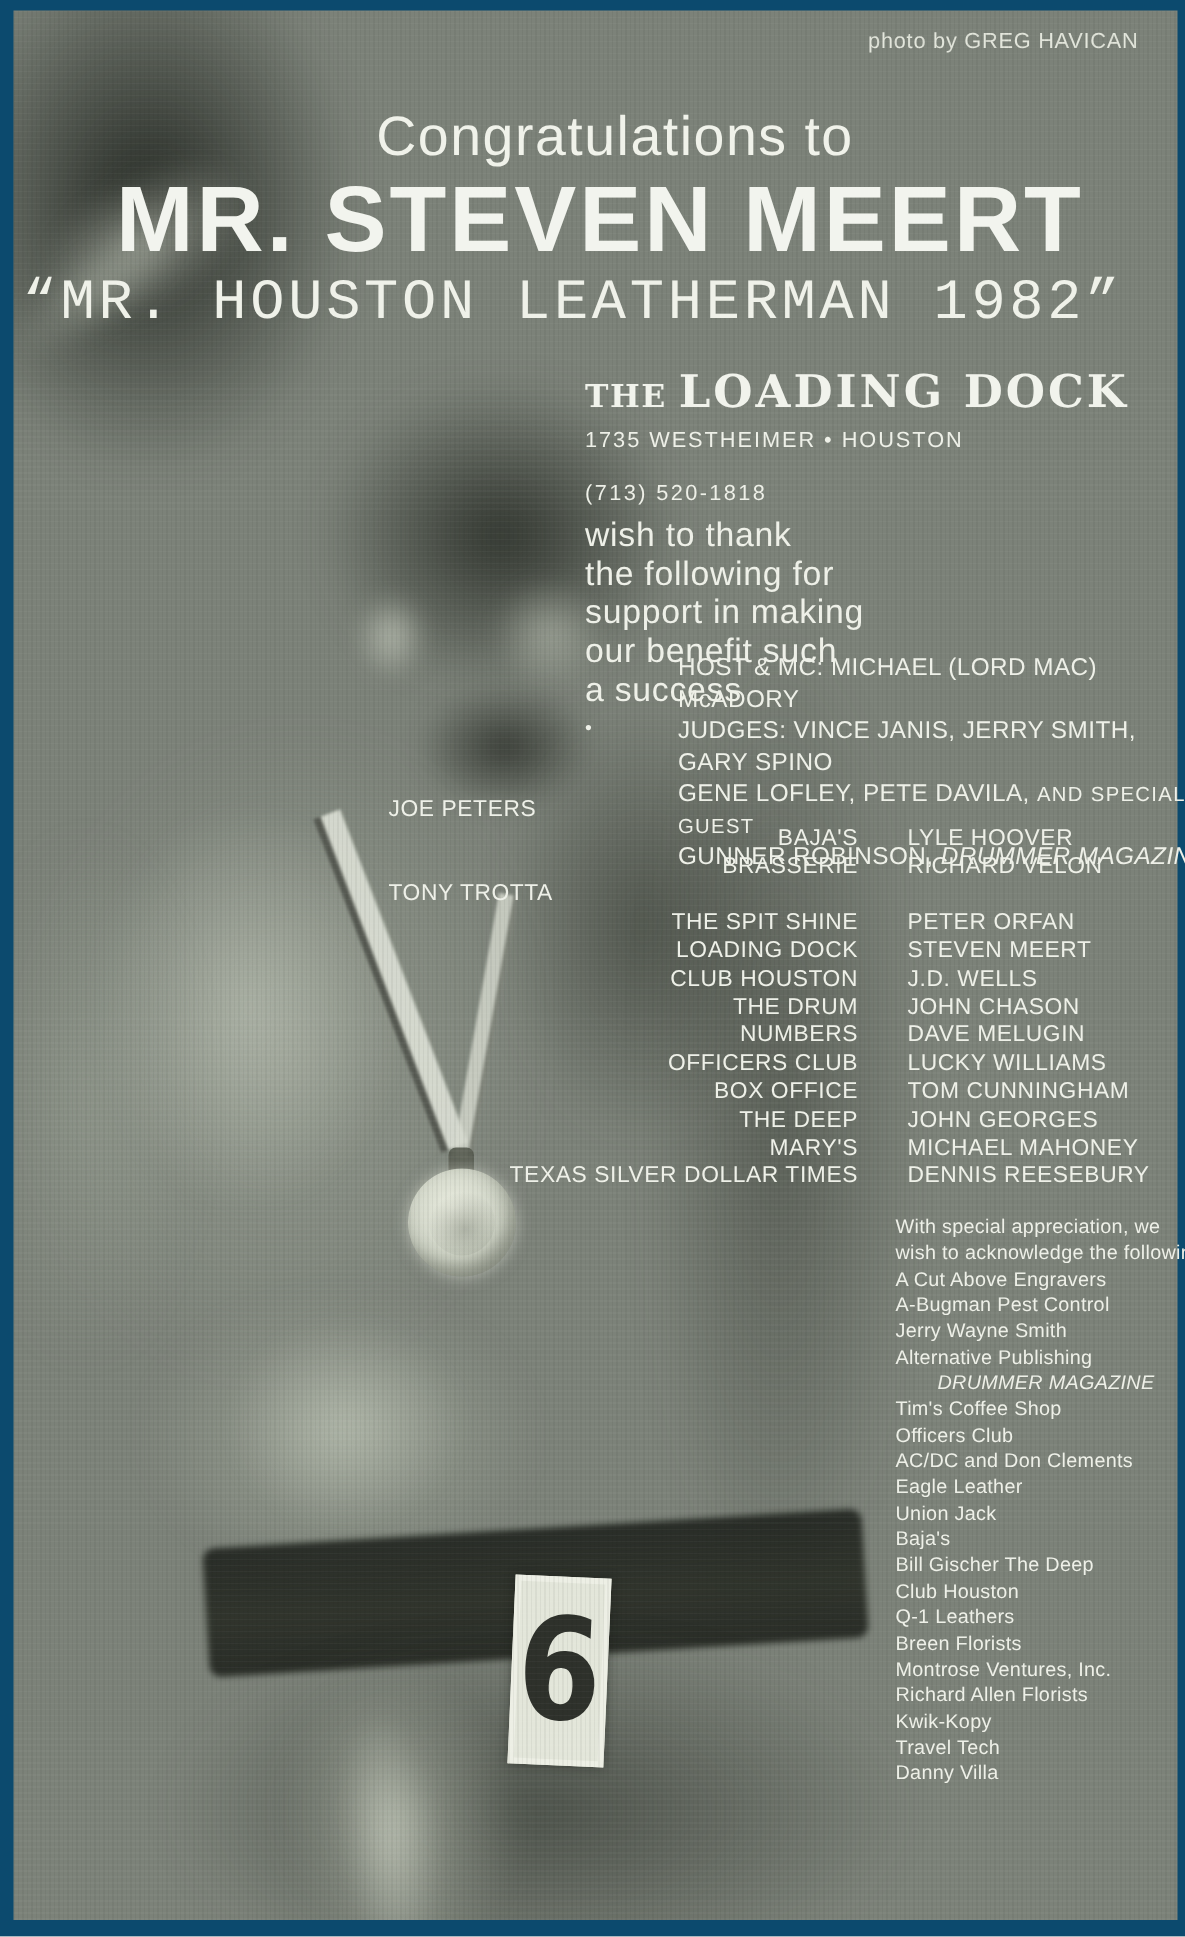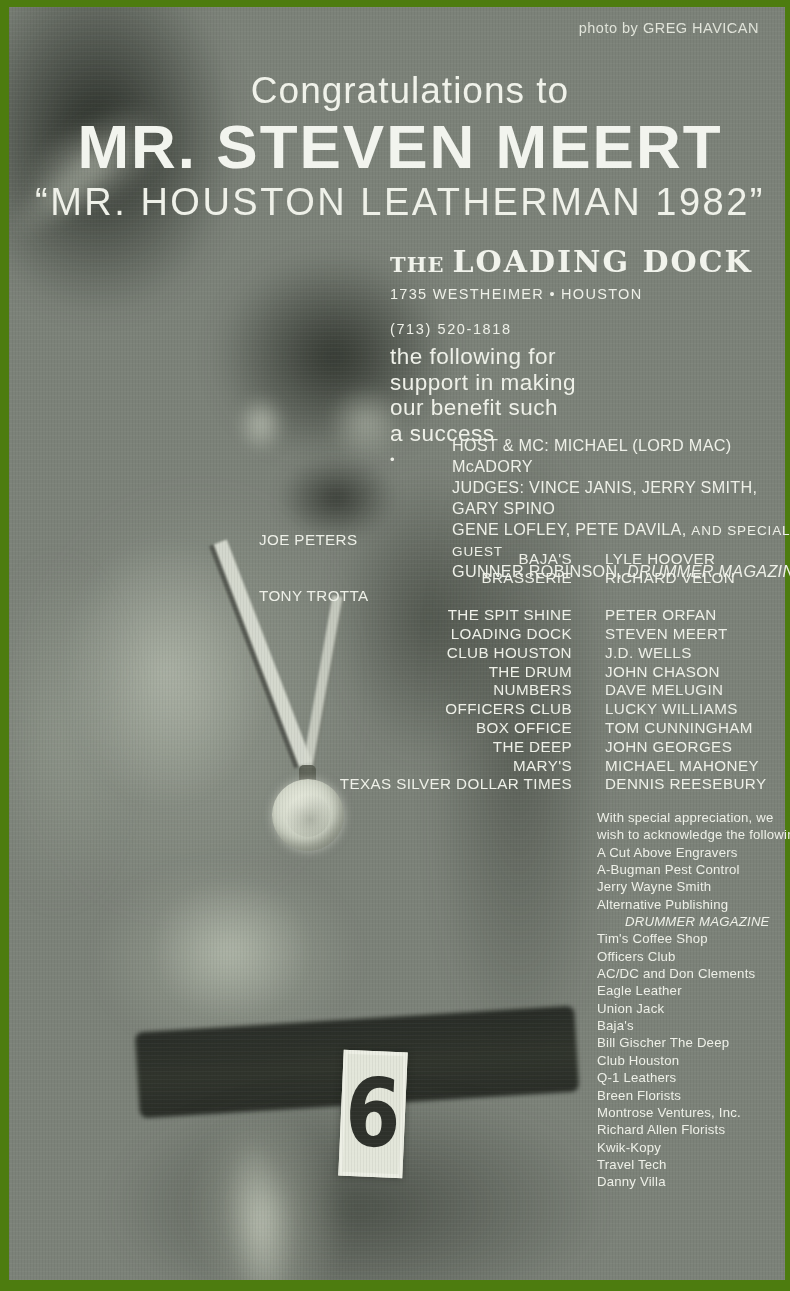--- a/index.html
+++ b/index.html
@@ -1,19 +1,19 @@
 <!DOCTYPE html>
 <html><head>
 <meta charset="utf-8">
 <style>
   html,body{margin:0;padding:0;background:#ffffff;}
   *{box-sizing:border-box;}
   .page{
     position:relative;width:790px;height:1291px;margin:0 auto;
-    background:#4d7c0f;overflow:hidden;
+    background:#0c4a6e;overflow:hidden;
     font-family:"Liberation Sans",sans-serif;
   }
   
   .photo{
     position:absolute;left:9px;top:7px;right:5px;bottom:11px;
     background:#7c8279;overflow:hidden;
   }
   .photo::after{
     content:'';position:absolute;inset:0;pointer-events:none;
     background:
@@ -81,22 +81,22 @@
     font-family:"DejaVu Sans",sans-serif;font-weight:700;font-size:80px;
     color:#2e312b;line-height:1;transform:scaleY(1.18);
   }
   
   .txt{position:absolute;color:#eef0e8;}
   .credit{top:13px;right:26px;font-size:14.5px;letter-spacing:.5px;color:#e3e6dc;}
   .intro{left:90px;top:70px;width:640px;text-align:center;
     font-size:37px;letter-spacing:1px;color:#f0f2ea;}
   .name{left:30px;top:111px;width:740px;text-align:center;
     font-size:62px;font-weight:700;letter-spacing:2px;color:#f2f4ee;}
-  .subtitle{left:15px;top:181px;width:770px;text-align:center;
-    font-size:38px;letter-spacing:2.5px;color:#eff1e9;}
+  .subtitle{left:15px;top:181px;width:770px;text-align:left;
+    font-size:38px;letter-spacing:2.5px;color:#eff1e9;font-family:Liberation Mono, monospace;}
   .venue{left:390px;top:244px;width:392px;}
   .venue-name{font-family:"DejaVu Serif",serif;font-weight:700;color:#f1f3ec;letter-spacing:1px;}
   .venue-the{font-size:21px;margin-right:8px;}
   .venue-main{font-size:30px;letter-spacing:2px;}
   .venue-address{font-size:14.5px;letter-spacing:1.3px;margin-top:7px;}
   .venue-phone{font-size:14.5px;letter-spacing:1.6px;margin-top:19px;}
   .thanks{font-size:22.5px;line-height:1.14;letter-spacing:.5px;margin-top:7px;color:#eef0e8;}
   .divider{font-size:13px;margin-top:5px;}
   .officials{left:452px;top:435px;width:356px;font-size:16.2px;line-height:1.3;letter-spacing:.3px;}
   .officials .small-caps{font-size:13.5px;letter-spacing:.9px;}
@@ -147,20 +147,21 @@
   <div class="txt name">MR. STEVEN MEERT</div>
   <div class="txt subtitle">“MR. HOUSTON LEATHERMAN 1982”</div>
 
   <div class="txt venue">
     <div class="venue-name">
       <span class="venue-the">THE</span><span class="venue-main">LOADING DOCK</span>
     </div>
     <div class="venue-address">1735 WESTHEIMER • HOUSTON</div>
     <div class="venue-phone">(713) 520-1818</div>
     <div class="thanks">
+        <div class="thanks-line">wish to thank</div>
         <div class="thanks-line">the following for</div>
         <div class="thanks-line">support in making</div>
         <div class="thanks-line">our benefit such</div>
         <div class="thanks-line">a success</div>
       </div>
     <div class="divider">•</div>
   </div>
 
   <div class="txt officials">
     <div>HOST &amp; MC: MICHAEL (LORD MAC) McADORY</div>

